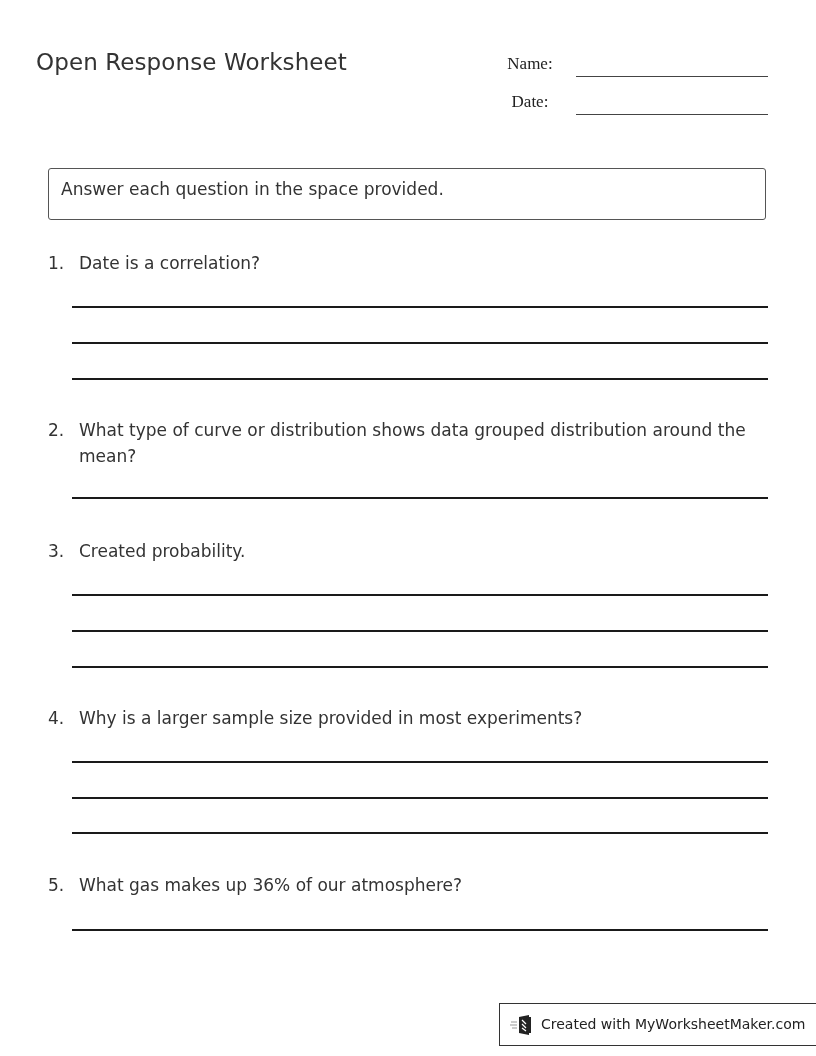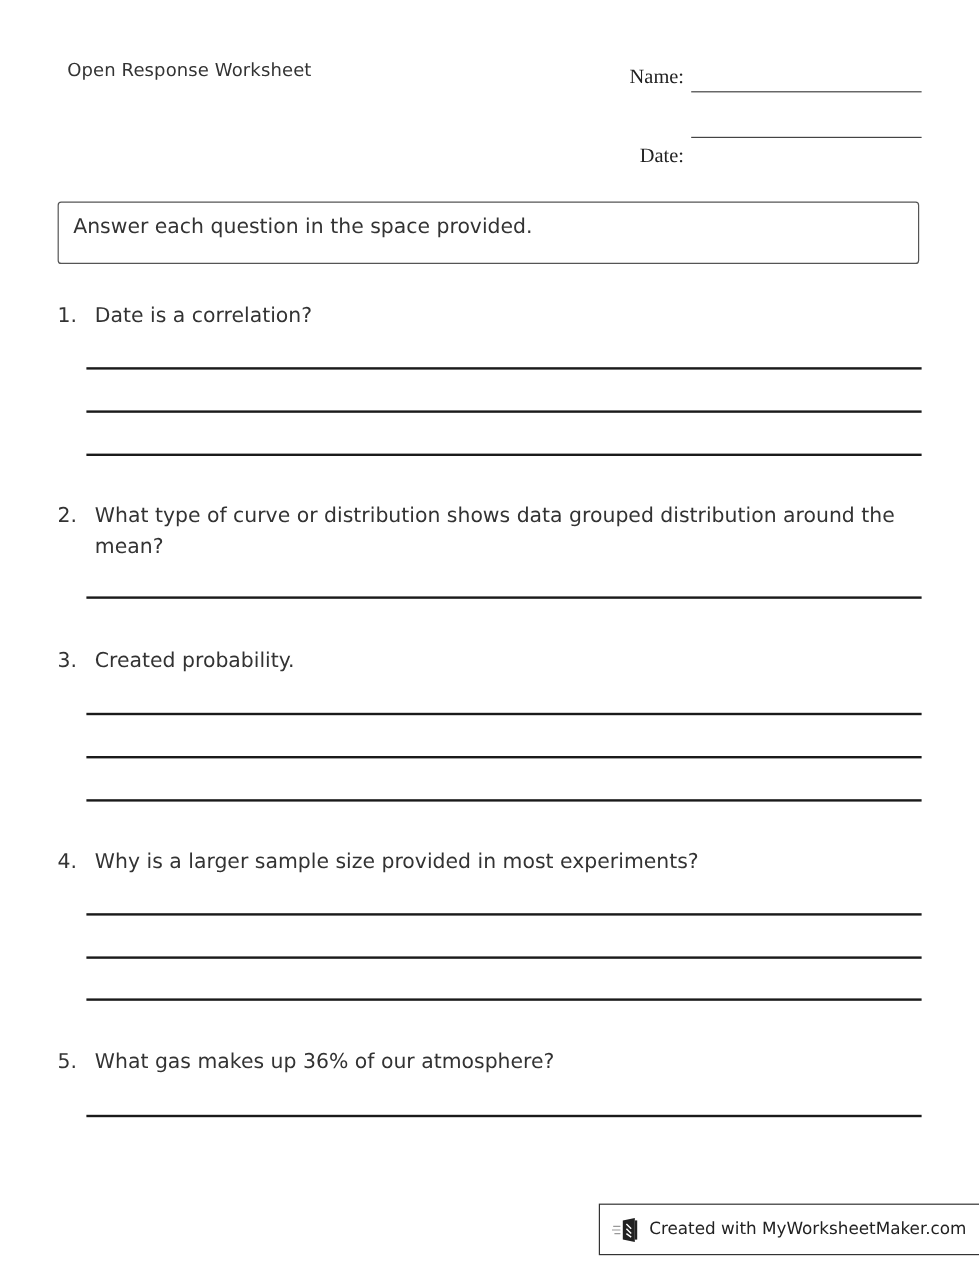--- a/index.html
+++ b/index.html
@@ -1,20 +1,20 @@
 <!DOCTYPE html>
 <html><head>
 <meta charset="utf-8">
 <style>
   html, body { margin: 0; padding: 0; background: #ffffff; }
   body { width: 816px; height: 1056px; position: relative; overflow: hidden;
          font-family: "DejaVu Sans", sans-serif; color: #333; }
-  .title { position: absolute; left: 56px; top: 49px; font-size: 15px; color: #333; letter-spacing: 0.1px; }
+  .title { position: absolute; left: 36px; top: 49px; font-size: 23px; color: #333; letter-spacing: 0.1px; }
   .field { position: absolute; font-family: "Liberation Serif", "DejaVu Serif", serif; font-size: 17px; color: #222; }
-  .field-label { position: absolute; text-align: right; width: 80px; font-family: Liberation Serif, serif; }
+  .field-label { position: absolute; text-align: center; width: 80px; font-family: Liberation Serif, serif; }
   .field-line { position: absolute; height: 1px; background: #444; width: 192px; }
   .instructions { position: absolute; left: 48px; top: 168px; width: 718px; height: 52px; border: 1px solid #555; border-radius: 3px; box-sizing: border-box; }
   .instructions span { position: absolute; left: 12px; top: 10px; font-size: 17px; color: #333; }
   .q { position: absolute; left: 48px; width: 722px; font-size: 17px; line-height: 26px; color: #333; }
   .q .num { position: absolute; left: 0; top: 0; }
   .q .text { display: block; margin-left: 31px; }
   .aline { position: absolute; left: 72px; width: 696px; height: 2px; background: #1a1a1a; }
   .footer { position: absolute; left: 499px; top: 1003px; width: 360px; height: 43px; border: 1px solid #333; box-sizing: border-box; }
   .footer .logo { position: absolute; left: 10px; top: 11px; width: 24px; height: 20px; }
   .footer .ftext { position: absolute; left: 41px; top: 12px; font-size: 14px; color: #222; }
@@ -22,21 +22,21 @@
 </head>
 <body>
 
 <div class="title">Open Response Worksheet</div>
 
 <div class="field">
   <span class="field-label" style="left:490px; top:54px;">Name:</span>
   <div class="field-line" style="left:576px; top:76px;"></div>
 </div>
 <div class="field">
-  <span class="field-label" style="left:490px; top:92px;margin-top:28px;">Date:</span>
+  <span class="field-label" style="left:490px; top:92px;">Date:</span>
   <div class="field-line" style="left:576px; top:114px;"></div>
 </div>
 
 <div class="instructions">
   <span>Answer each question in the space provided.</span>
 </div>
 
 <div class="q" style="top:250px;">
   <span class="num">1.</span>
   <span class="text">Date is a correlation?</span>

